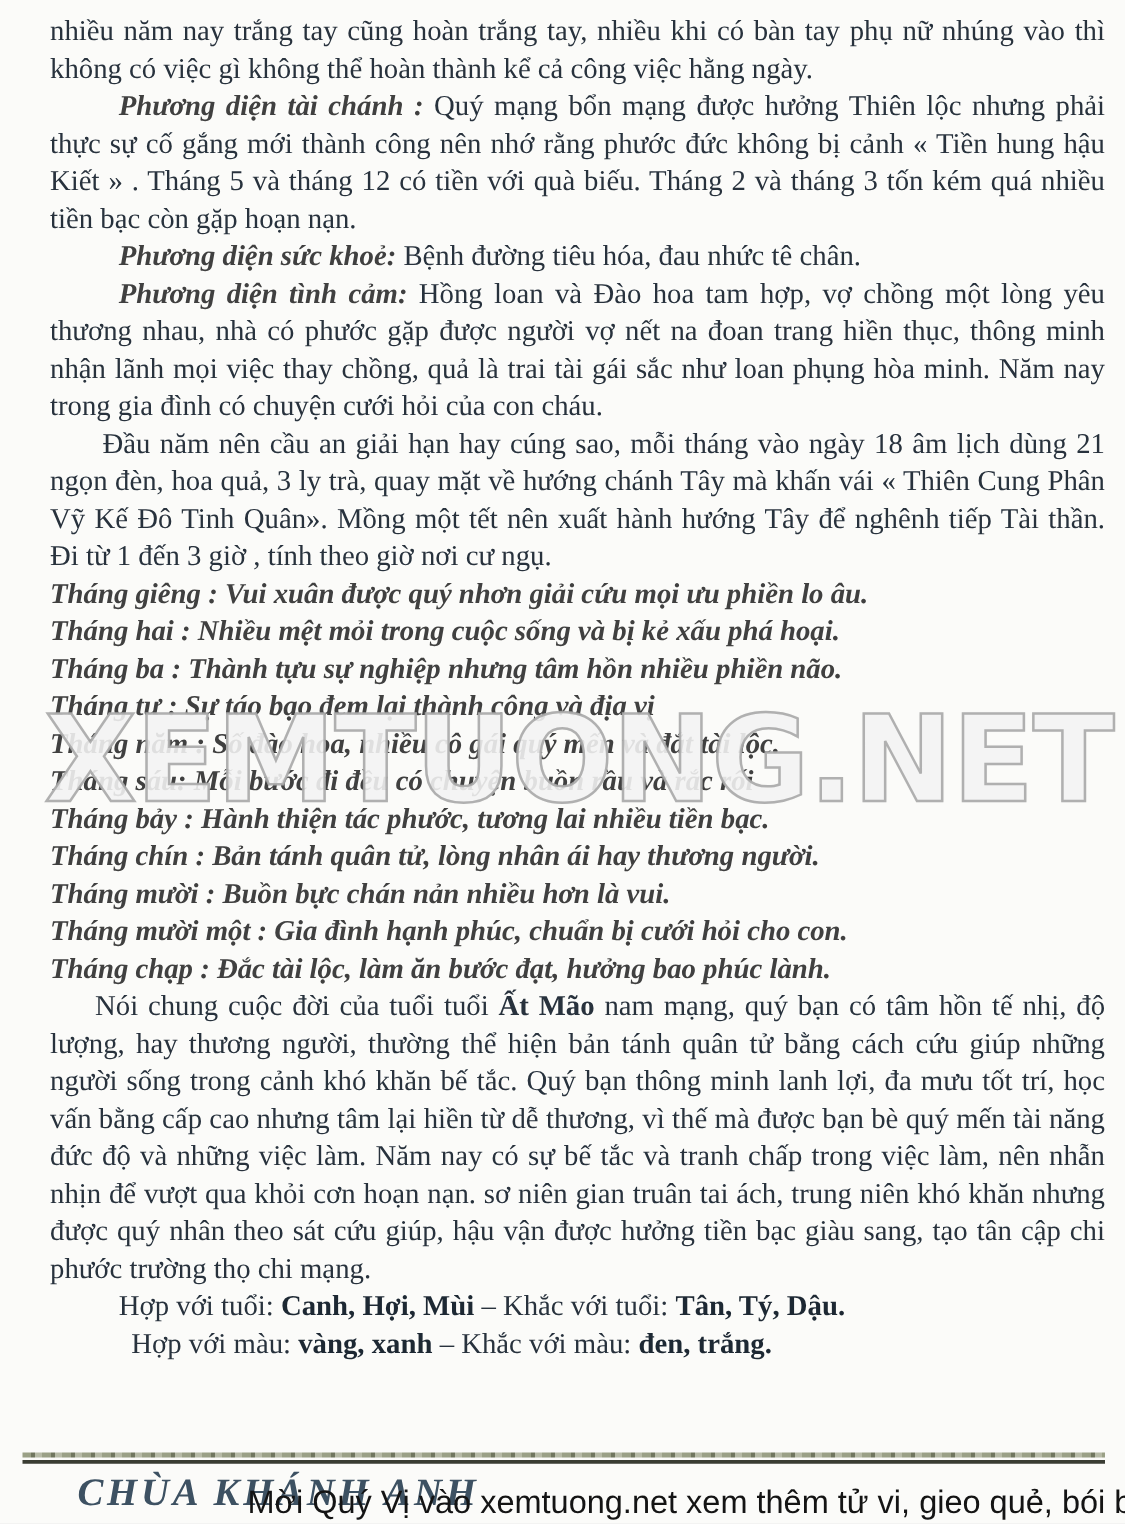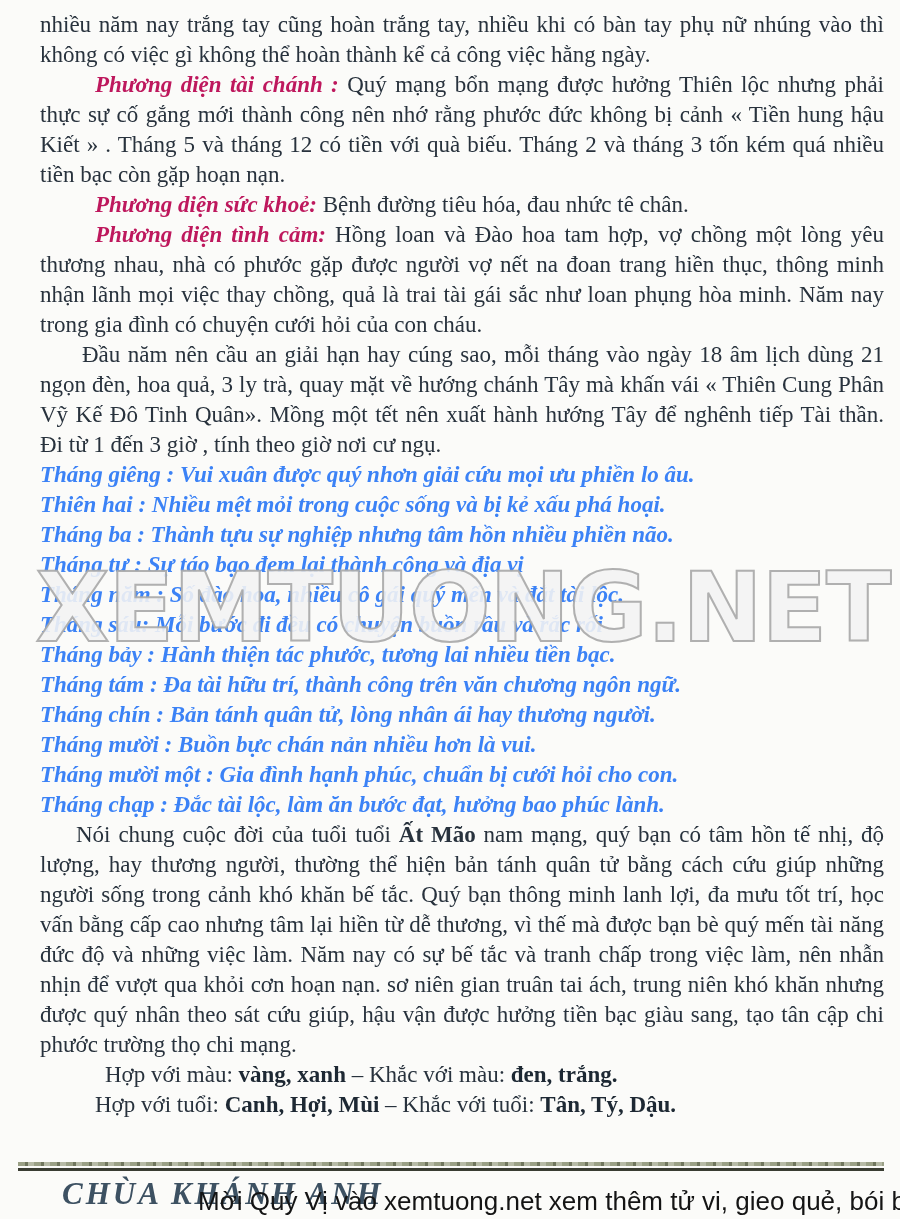--- a/index.html
+++ b/index.html
@@ -9,24 +9,24 @@
     font-family:"Liberation Serif", serif;color:#28323d;
   }
   .content{
     position:absolute;top:10px;left:40px;width:844px;
     font-size:23px;line-height:30px;
   }
   .content p{margin:0;text-align:justify;}
   p.ind{text-indent:55px;}
   p.ind2{text-indent:42px;}
   p.ind3{text-indent:36px;}
-  .lead{font-weight:bold;font-style:italic;color:#be185d;}
+  .lead{font-weight:bold;font-style:italic;color:#404040;}
   .months{margin:0;}
   .month-line{
-    font-weight:bold;font-style:italic;color:#3b82f6;
+    font-weight:bold;font-style:italic;color:#404040;
     text-align:left;line-height:30px;
   }
   .bold-inline{font-weight:bold;}
   .compat-line{text-align:left !important;}
   .compat-line.c1{text-indent:55px;}
   .compat-line.c2{text-indent:65px;}
   .compat-line .val{font-weight:bold;color:#1d2833;}
   .watermark{
     position:absolute;top:552px;left:0;width:100%;
     text-align:center;white-space:nowrap;
@@ -66,38 +66,37 @@
     <p class="ind"><span class="lead">Phương diện tài chánh :</span><span> Quý mạng bổn mạng được hưởng Thiên lộc nhưng phải thực sự cố gắng mới thành công nên nhớ rằng phước đức không bị cảnh « Tiền hung hậu Kiết » . Tháng 5 và tháng 12 có tiền với quà biếu. Tháng 2 và tháng 3 tốn kém quá nhiều tiền bạc còn gặp hoạn nạn.</span></p>
 
     <p class="ind"><span class="lead">Phương diện sức khoẻ:</span><span> Bệnh đường tiêu hóa, đau nhức tê chân.</span></p>
 
     <p class="ind"><span class="lead">Phương diện tình cảm:</span><span> Hồng loan và Đào hoa tam hợp, vợ chồng một lòng yêu thương nhau, nhà có phước gặp được người vợ nết na đoan trang hiền thục, thông minh nhận lãnh mọi việc thay chồng, quả là trai tài gái sắc như loan phụng hòa minh. Năm nay trong gia đình có chuyện cưới hỏi của con cháu.</span></p>
 
     <p class="ind2"><span>Đầu năm nên cầu an giải hạn hay cúng sao, mỗi tháng vào ngày 18 âm lịch dùng 21 ngọn đèn, hoa quả, 3 ly trà, quay mặt về hướng chánh Tây mà khấn vái « Thiên Cung Phân Vỹ Kế Đô Tinh Quân». Mồng một tết nên xuất hành hướng Tây để nghênh tiếp Tài thần. Đi từ 1 đến 3 giờ , tính theo giờ nơi cư ngụ.</span></p>
 
     <div class="months">
       <div class="month-line">Tháng giêng : Vui xuân được quý nhơn giải cứu mọi ưu phiền lo âu.</div>
-      <div class="month-line">Thiên hai : Nhiều mệt mỏi trong cuộc sống và bị kẻ xấu phá hoại.</div>
+      <div class="month-line">Tháng hai : Nhiều mệt mỏi trong cuộc sống và bị kẻ xấu phá hoại.</div>
       <div class="month-line">Tháng ba : Thành tựu sự nghiệp nhưng tâm hồn nhiều phiền não.</div>
       <div class="month-line">Tháng tư : Sự táo bạo đem lại thành công và địa vị</div>
       <div class="month-line">Tháng năm : Số đào hoa, nhiều cô gái quý mến và đắt tài lộc.</div>
       <div class="month-line">Tháng sáu: Mỗi bước đi đều có chuyện buồn rầu và rắc rối</div>
       <div class="month-line">Tháng bảy : Hành thiện tác phước, tương lai nhiều tiền bạc.</div>
-      <div class="month-line">Tháng tám : Đa tài hữu trí, thành công trên văn chương ngôn ngữ.</div>
       <div class="month-line">Tháng chín : Bản tánh quân tử, lòng nhân ái hay thương người.</div>
       <div class="month-line">Tháng mười : Buồn bực chán nản nhiều hơn là vui.</div>
       <div class="month-line">Tháng mười một : Gia đình hạnh phúc, chuẩn bị cưới hỏi cho con.</div>
       <div class="month-line">Tháng chạp : Đắc tài lộc, làm ăn bước đạt, hưởng bao phúc lành.</div>
     </div>
 
     <p class="ind3"><span>Nói chung cuộc đời của tuổi tuổi </span><span class="bold-inline">Ất Mão</span><span> nam mạng, quý bạn có tâm hồn tế nhị, độ lượng, hay thương người, thường thể hiện bản tánh quân tử bằng cách cứu giúp những người sống trong cảnh khó khăn bế tắc. Quý bạn thông minh lanh lợi, đa mưu tốt trí, học vấn bằng cấp cao nhưng tâm lại hiền từ dễ thương, vì thế mà được bạn bè quý mến tài năng đức độ và những việc làm. Năm nay có sự bế tắc và tranh chấp trong việc làm, nên nhẫn nhịn để vượt qua khỏi cơn hoạn nạn. sơ niên gian truân tai ách, trung niên khó khăn nhưng được quý nhân theo sát cứu giúp, hậu vận được hưởng tiền bạc giàu sang, tạo tân cập chi phước trường thọ chi mạng.</span></p>
 
+    <p class="compat-line c1"><span>Hợp với tuổi: </span><span class="val">Canh, Hợi, Mùi</span><span> – Khắc với tuổi: </span><span class="val">Tân, Tý, Dậu.</span></p>
+
     <p class="compat-line c2"><span>Hợp với màu: </span><span class="val">vàng, xanh</span><span> – Khắc với màu: </span><span class="val">đen, trắng.</span></p>
-
-    <p class="compat-line c1"><span>Hợp với tuổi: </span><span class="val">Canh, Hợi, Mùi</span><span> – Khắc với tuổi: </span><span class="val">Tân, Tý, Dậu.</span></p>
 
   </div>
 
   <div class="watermark">XEMTUONG.NET</div>
 
   <div class="divider">
     <div class="band"></div>
     <div class="line"></div>
   </div>
 

